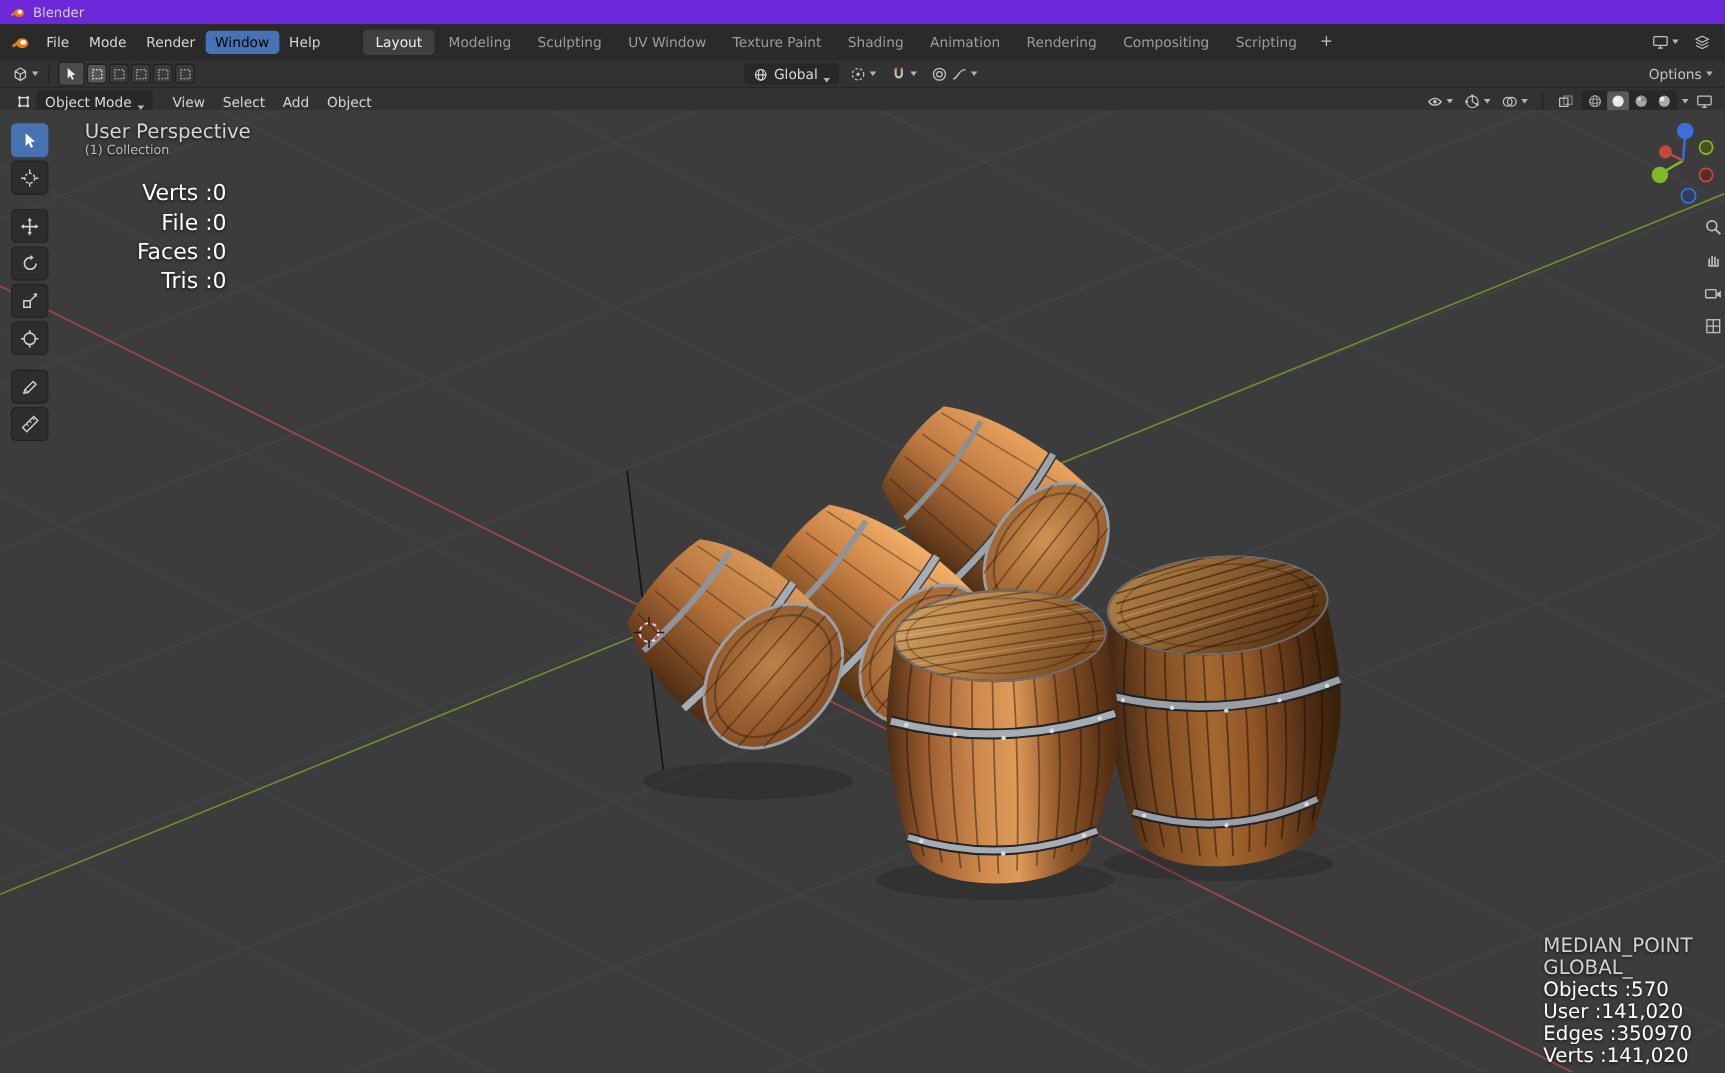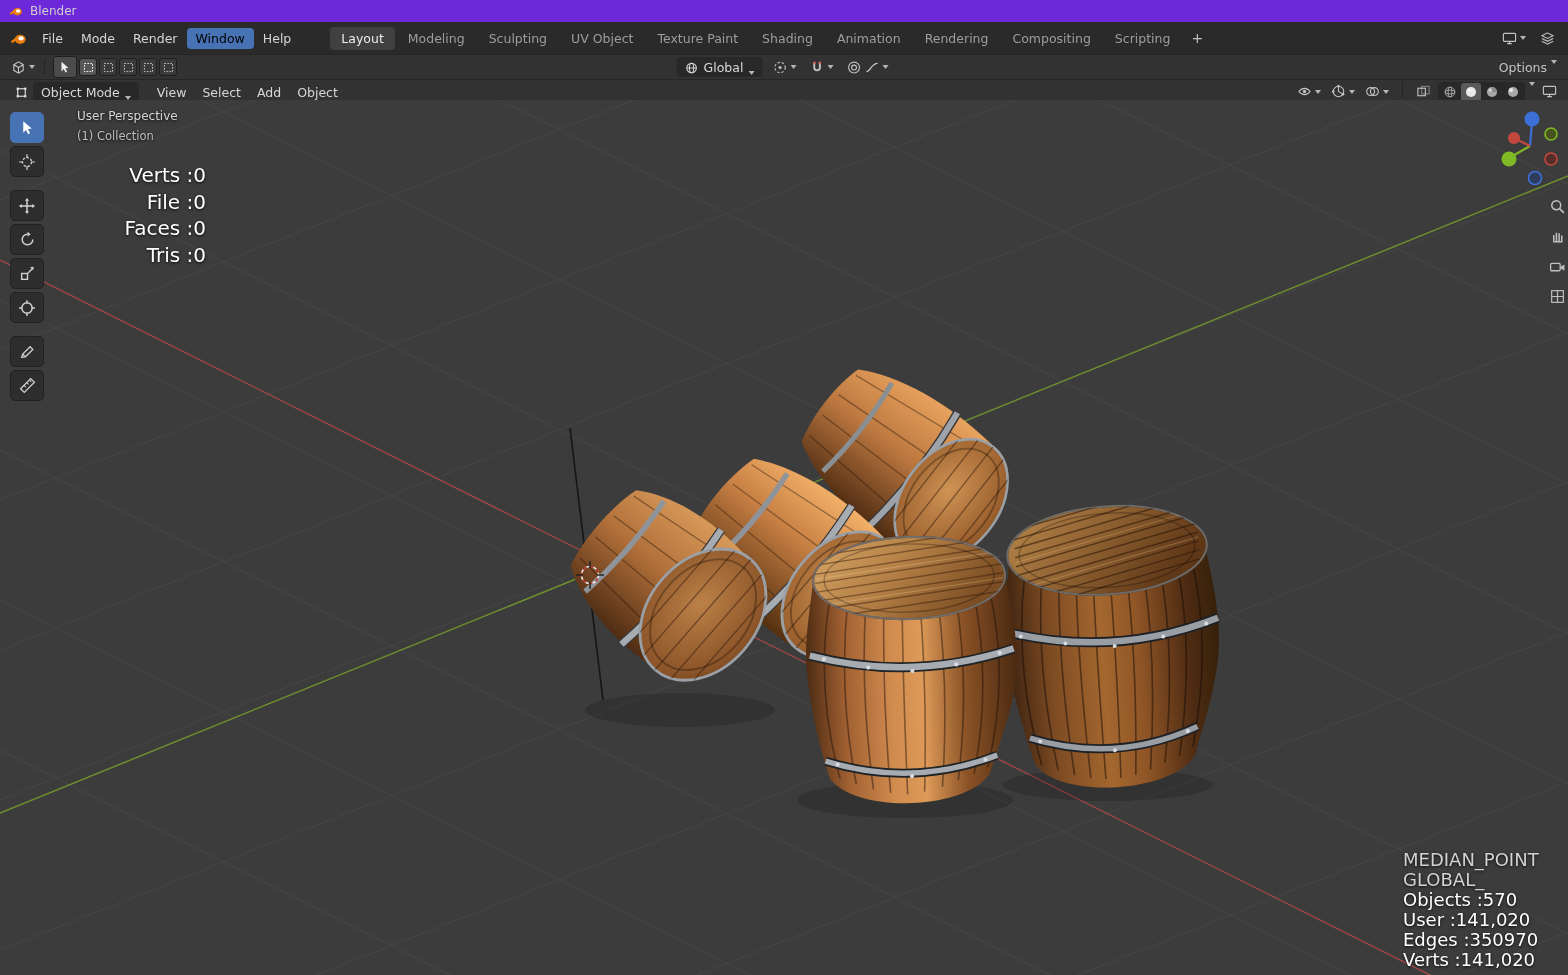--- a/index.html
+++ b/index.html
@@ -30,37 +30,37 @@
   .ibtn{display:flex;align-items:center;gap:3px;padding:2px 3px;border-radius:3px;color:#c3c3c3}
   .caret{width:0;height:0;border-left:3.5px solid transparent;border-right:3.5px solid transparent;
     border-top:4px solid #b5b5b5;display:inline-block}
   .vsep{width:1px;height:16px;background:#242424;margin:0 6px}
   .tool-active-btn{width:24px;height:22px;background:#4b4b4b;border:1px solid #1f1f1f;border-radius:3px;
     display:flex;align-items:center;justify-content:center;color:#efefef;margin-left:2px}
   .mode-sq{width:18px;height:18px;background:#3a3a3a;border:1px solid #1f1f1f;border-radius:3px;
     display:flex;align-items:center;justify-content:center;color:#c3c3c3;margin-left:2px}
   .mode-sq.sel{background:#565656;color:#fff}
   .center-cluster{position:absolute;left:50%;transform:translateX(-50%);display:flex;gap:7px;align-items:center}
-  .right-cluster{margin-left:auto;display:flex;align-items:flex-start;gap:4px}
+  .right-cluster{margin-left:auto;display:flex;align-items:center;gap:4px}
   .menu-text{padding:3px 8px;border-radius:3px;color:#d6d6d6}
   .shade-group{display:flex;align-items:center;background:#282828;border-radius:4px;padding:1px 2px;gap:1px}
   .shade-btn{width:20px;height:18px;border-radius:3px;display:flex;align-items:center;justify-content:center;color:#a8a8a8}
   .shade-btn.sel{background:#5a5a5a;color:#e8e8e8}
 
   
   .viewport{position:absolute;left:0;top:100px;width:1568px;height:875px;background:#3c3c3c;overflow:hidden}
   .scene-svg{position:absolute;left:0;top:0}
 
   .tools{position:absolute;left:10px;top:12px;display:flex;flex-direction:column;gap:3px;z-index:5}
   .tool-btn{width:34px;height:31px;background:rgba(44,44,44,.92);border:1px solid #222;border-radius:5px;
     display:flex;align-items:center;justify-content:center;color:#d2d2d2}
   .tool-btn.active{background:#4772b3;border-color:#4772b3;color:#fff}
   .tgap{height:7px}
 
-  .ov-label{position:absolute;font-size:12px;color:#d5d5d5;text-shadow:0 1px 3px rgba(0,0,0,.85);z-index:4}
+  .ov-label{position:absolute;font-size:18px;color:#d5d5d5;text-shadow:0 1px 3px rgba(0,0,0,.85);z-index:4}
   .mesh-stats{position:absolute;left:88px;top:62px;font-size:20px;color:#fff;
     text-shadow:0 1px 3px rgba(0,0,0,.85);z-index:4}
   .stat-row{display:flex;justify-content:flex-end;width:118px;line-height:26.5px}
 
   .footer-stats{position:absolute;left:1403px;bottom:5px;font-size:18px;line-height:20px;color:#fff;
     text-shadow:0 1px 3px rgba(0,0,0,.85);z-index:4;white-space:nowrap}
   .footer-stats .dim{color:#d2d2d2}
 
   .gizmo{position:absolute;right:2px;top:8px;z-index:5}
   .nav-strip{position:absolute;right:1px;top:98px;display:flex;flex-direction:column;gap:13px;
@@ -240,21 +240,21 @@
     <span class="menu-item">File</span>
     <span class="menu-item">Mode</span>
     <span class="menu-item">Render</span>
     <span class="menu-item active">Window</span>
     <span class="menu-item">Help</span>
 
     <div class="tabs">
       <span class="tab active">Layout</span>
       <span class="tab">Modeling</span>
       <span class="tab">Sculpting</span>
-      <span class="tab">UV Object</span>
+      <span class="tab">UV Window</span>
       <span class="tab">Texture Paint</span>
       <span class="tab">Shading</span>
       <span class="tab">Animation</span>
       <span class="tab">Rendering</span>
       <span class="tab">Compositing</span>
       <span class="tab">Scripting</span>
       <span class="tab-add">+</span>
     </div>
 
     <div class="menubar-right">

